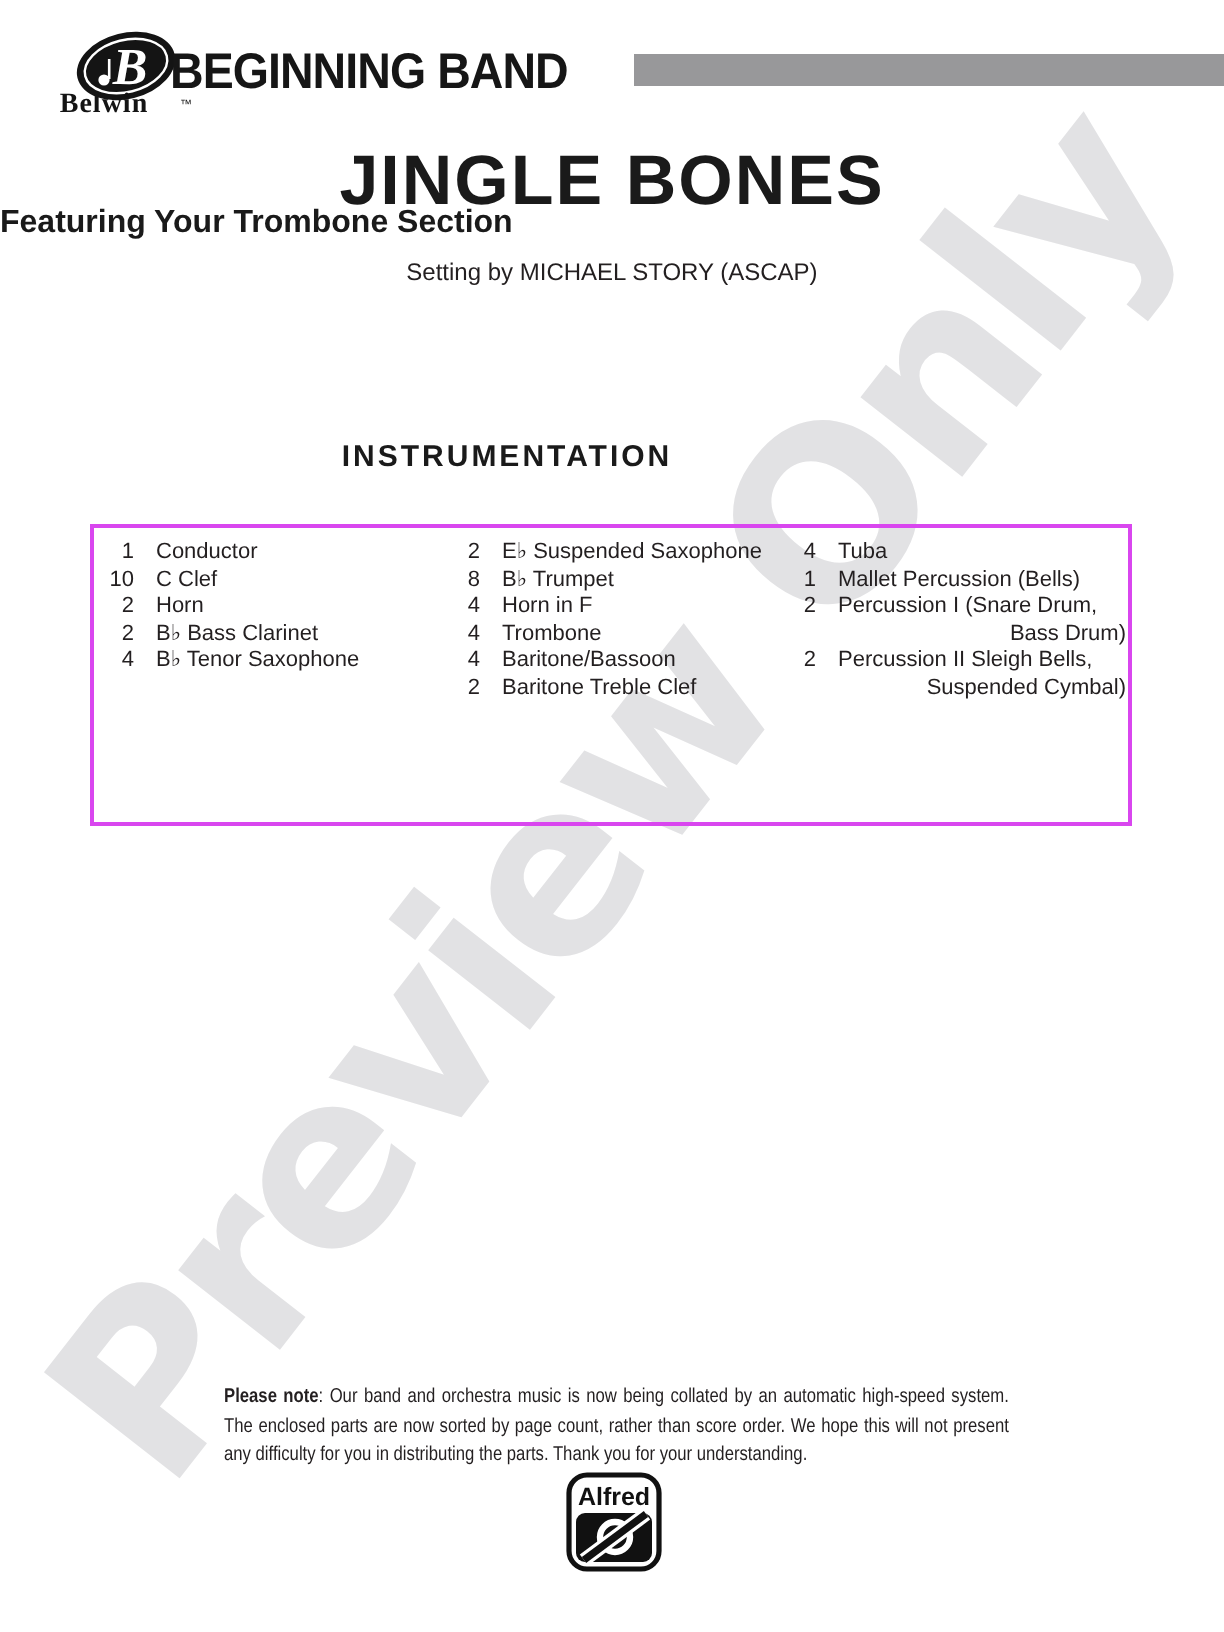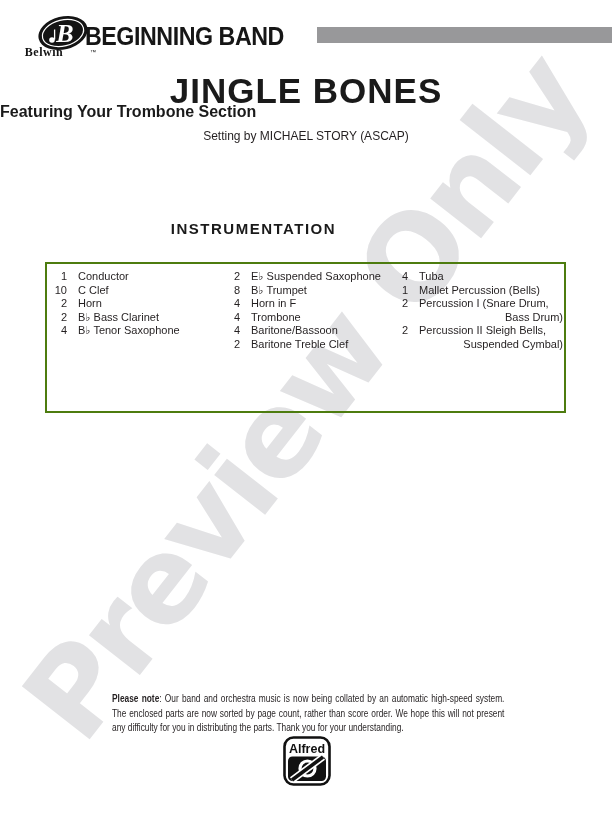--- a/index.html
+++ b/index.html
@@ -11,22 +11,22 @@
   .watermark{
     position:absolute;left:305px;top:397px;z-index:1;
     transform:translate(-50%,-50%) rotate(-52deg);
     font-family:"DejaVu Sans",sans-serif;font-weight:bold;
     font-size:118px;letter-spacing:-4px;white-space:nowrap;
   }
   .content{position:absolute;inset:0;z-index:2;}
   
   .belwin-logo{position:absolute;left:26px;top:11px;}
   .belwin-word{
-    position:absolute;left:0;top:45px;width:88px;text-align:center;
-    font-family:"Liberation Serif",serif;font-weight:bold;font-size:12px;color:#141414;
+    position:absolute;left:8px;top:45px;width:88px;text-align:center;
+    font-family:"Liberation Serif",serif;font-weight:bold;font-size:14px;color:#141414;
     letter-spacing:0.5px;
   }
   .series-label{
     position:absolute;left:85px;top:22px;font-weight:bold;font-size:25px;
     letter-spacing:-0.5px;color:#161616;transform:scaleX(.93);transform-origin:left top;
     white-space:nowrap;
   }
   .series-bar{position:absolute;left:317px;top:27px;width:295px;height:16px;}
   
   .title{
@@ -41,21 +41,21 @@
     position:absolute;left:0;top:129px;width:612px;text-align:center;
     font-size:12px;color:#231f20;
   }
   
   .inst-heading{
     position:absolute;left:0;top:220px;width:507px;text-align:center;
     font-weight:bold;font-size:15px;letter-spacing:1.5px;color:#1a1a1a;
   }
   .inst-box{
     position:absolute;left:45px;top:262px;width:521px;height:151px;
-    border:2px solid #4d7c0f;box-sizing:border-box;background:transparent;
+    border:2px solid #d946ef;box-sizing:border-box;background:transparent;
   }
   .inst-columns{display:flex;padding-top:6px;}
   .inst-col{box-sizing:border-box;}
   .inst-col.c0{width:173px;}
   .inst-col.c1{width:168px;}
   .inst-col.c2{width:175px;}
   .inst-row,.inst-cont{font-size:11px;line-height:13.6px;color:#231f20;}
   .inst-row .qty{display:inline-block;width:20px;text-align:right;margin-right:11px;}
   .inst-cont{padding-left:41px;text-align:right;}
   

